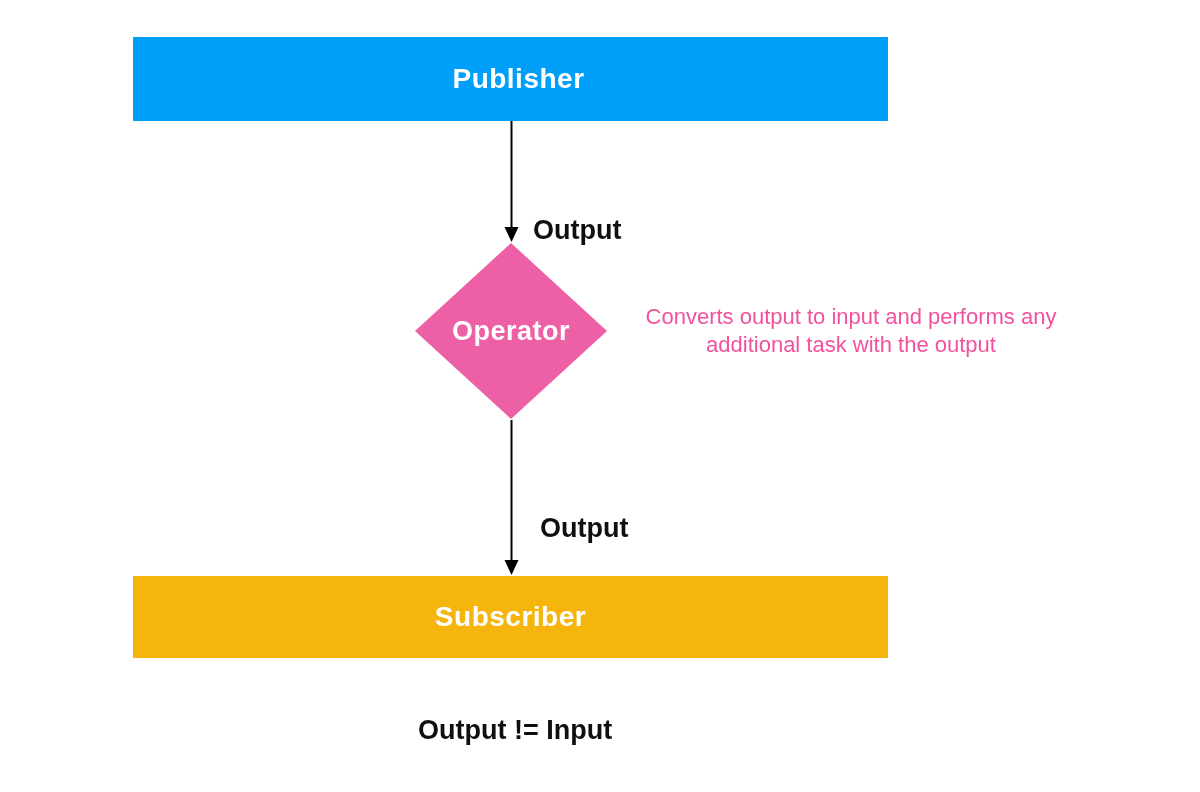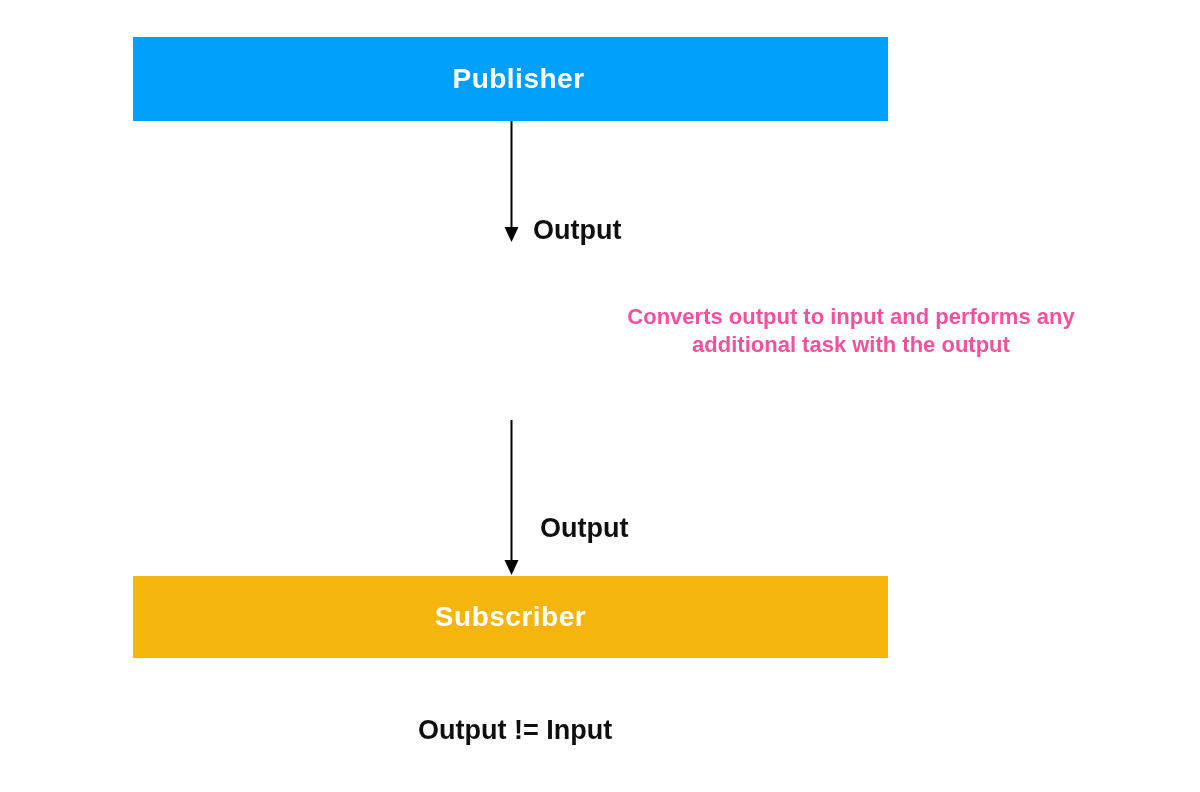--- a/index.html
+++ b/index.html
@@ -53,21 +53,21 @@
   }
   .output-label { left: 533px; top: 167px; }
   .input-label { left: 540px; top: 465px; }
   .annotation {
     position: absolute;
     left: 601px;
     top: 303px;
     width: 500px;
     text-align: center;
     font-size: 22px;
-    font-weight: bold;
+    font-weight: normal;
     line-height: 28px;
   }
   .annotation span { display: block; }
   .caption {
     position: absolute;
     left: 418px;
     top: 715px;
     font-size: 27px;
     font-weight: bold;
     white-space: nowrap;
@@ -82,20 +82,26 @@
     <span class="node-label">Publisher</span>
   </div>
 
   <svg class="arrow-svg output-arrow" width="17" height="121" viewBox="0 0 17 121">
     <line x1="8.5" y1="0" x2="8.5" y2="108" stroke="#000000" stroke-width="2"></line>
     <polygon points="1.5,106 15.5,106 8.5,121" fill="#000000"></polygon>
   </svg>
 
   <div class="edge-label output-label">Output</div>
 
+  <div class="diamond-wrap">
+    <svg width="192" height="176" viewBox="0 0 192 176">
+      <polygon points="96,0 192,88 96,176 0,88" fill="#EE60A5"></polygon>
+    </svg>
+    <div class="diamond-label">Operator</div>
+  </div>
 
   <div class="annotation" style="color: rgb(242, 81, 157);">
     <span>Converts output to input and performs any</span>
     <span>additional task with the output</span>
   </div>
 
   <svg class="arrow-svg input-arrow" width="17" height="155" viewBox="0 0 17 155">
     <line x1="8.5" y1="0" x2="8.5" y2="142" stroke="#000000" stroke-width="2"></line>
     <polygon points="1.5,140 15.5,140 8.5,155" fill="#000000"></polygon>
   </svg>

